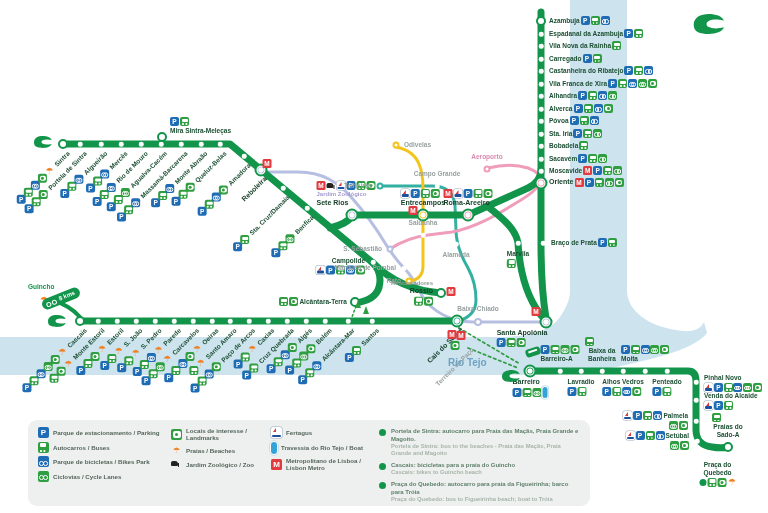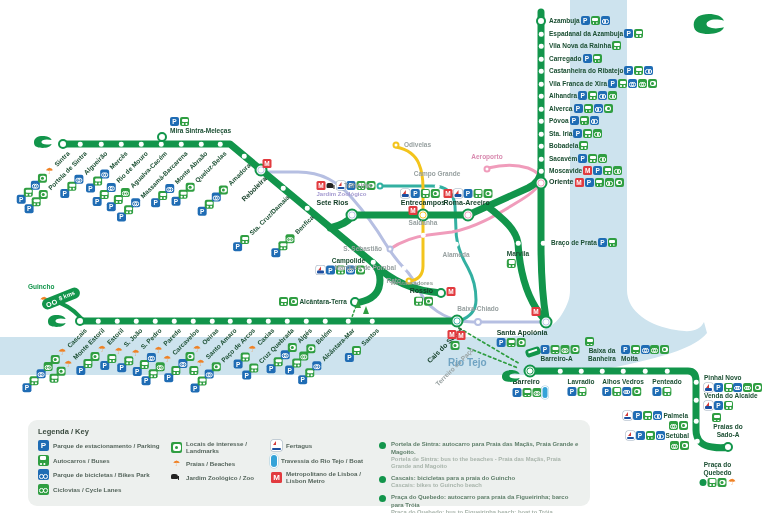--- a/index.html
+++ b/index.html
@@ -680,21 +680,20 @@
     <span class="cpl" style="left: 501px; top: 369px;"><svg width="19.599999999999998" height="14" viewBox="0 0 20 14">
         <use href="#cpl"></use>
       </svg></span>
     <span class="cpl" style="left: 692px; top: 12px;"><svg width="33.599999999999994" height="24" viewBox="0 0 20 14">
         <use href="#cpl"></use>
       </svg></span>
     <div class="pill">8 kms</div>
   </div>
 
 <div id="legend">
-  <div class="ttl">Legenda / Key</div>
   <div id="lgrow">
     <div class="lgcol lgcol1">
         <div class="lgit">
           <span class="ic ic-p">P</span>
           <span>Parque de estacionamento / Parking</span>
         </div>
         <div class="lgit">
           <span class="ic ic-bus"></span>
           <span>Autocarros / Buses</span>
         </div>

